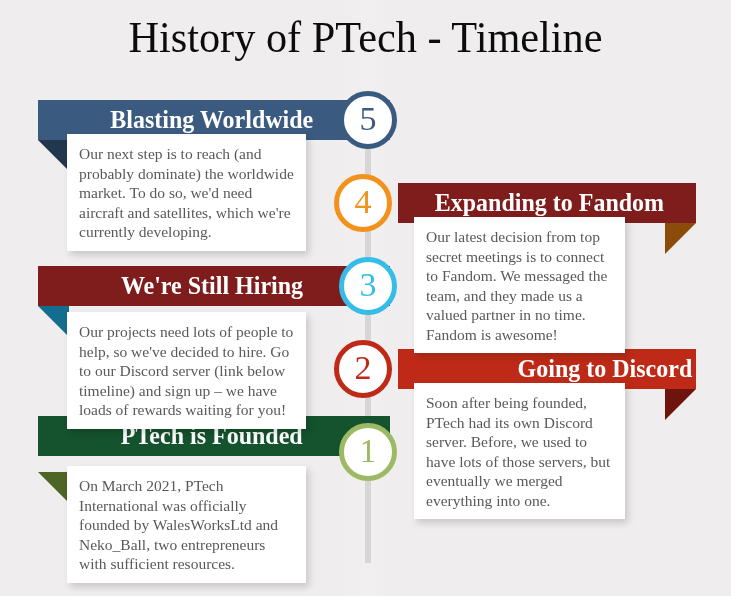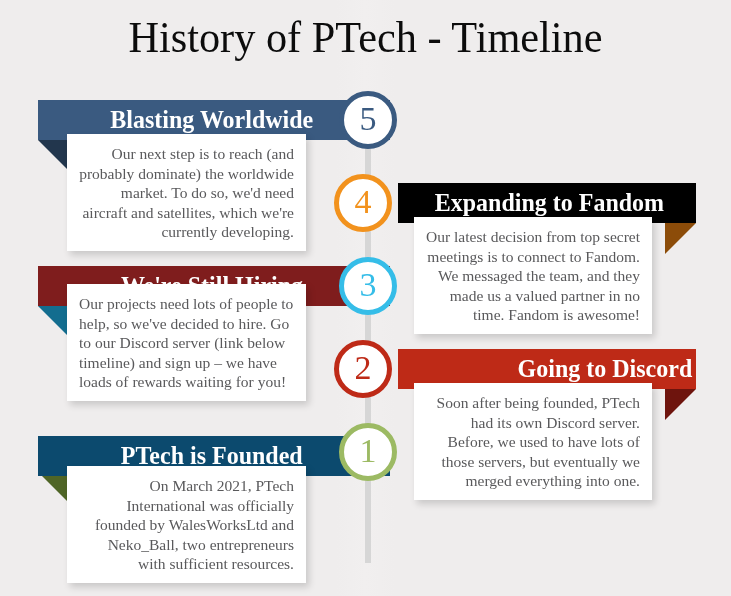--- a/index.html
+++ b/index.html
@@ -108,27 +108,27 @@
   
   .card{
     position:absolute;
     background:#ffffff;
     box-sizing:border-box;
     padding:10px 12px 9px 12px;
     box-shadow:3px 4px 7px rgba(0,0,0,0.16);
     z-index:4;
   }
   .side-left .card{left:67px;width:239px;}
-  .side-right .card{left:414px;width:238px;}
+  .side-right .card{left:414px;width:211px;}
   .card-text{
     font-family:"Liberation Serif",serif;
     font-size:15.5px;
     line-height:19.5px;
     color:#59595b;
-    text-align:right;
+    text-align:left;
   }
   .card-text.align-left{text-align:left;}
 </style>
 </head>
 <body>
 
 <div class="bg-band"></div>
 
 <div class="stage">
 
@@ -144,57 +144,57 @@
         </div>
         <div class="card" style="top: 134px;">
           <div class="card-text">Our next step is to reach (and probably dominate) the worldwide market. To do so, we'd need aircraft and satellites, which we're currently developing.</div>
         </div>
         <div class="circle" style="top: 91px; border-color: rgb(58, 90, 128);">
           <div class="circle-num" style="color: rgb(58, 90, 128);">5</div>
         </div>
       </div>
       <div class="entry side-right" style="top: 0px;">
         <div class="fold" style="top: 223px; border-top-color: rgb(140, 76, 9);"></div>
-        <div class="ribbon" style="top: 183px; background: #000000;">
+        <div class="ribbon" style="top: 183px; background: #7f1d1d;">
           <div class="ribbon-label">Expanding to Fandom</div>
         </div>
         <div class="card" style="top: 217px;">
           <div class="card-text">Our latest decision from top secret meetings is to connect to Fandom. We messaged the team, and they made us a valued partner in no time. Fandom is awesome!</div>
         </div>
         <div class="circle" style="top: 174px; border-color: rgb(242, 146, 29);">
           <div class="circle-num" style="color: rgb(242, 146, 29);">4</div>
         </div>
       </div>
       <div class="entry side-left" style="top: 0px;">
         <div class="fold" style="top: 306px; border-top-color: rgb(19, 109, 143);"></div>
         <div class="ribbon" style="top: 266px; background: #7f1d1d;">
           <div class="ribbon-label">We're Still Hiring</div>
         </div>
-        <div class="card" style="top: 284px;">
+        <div class="card" style="top: 312px;">
           <div class="card-text align-left">Our projects need lots of people to help, so we've decided to hire. Go to our Discord server (link below timeline) and sign up – we have loads of rewards waiting for you!</div>
         </div>
         <div class="circle" style="top: 257px; border-color: rgb(53, 189, 232);">
           <div class="circle-num" style="color: rgb(53, 189, 232);">3</div>
         </div>
       </div>
       <div class="entry side-right" style="top: 0px;">
         <div class="fold" style="top: 389px; border-top-color: rgb(110, 20, 13);"></div>
         <div class="ribbon" style="top: 349px; background: rgb(190, 42, 23); justify-content: flex-end;">
           <div class="ribbon-label">Going to Discord</div>
         </div>
         <div class="card" style="top: 383px;">
           <div class="card-text">Soon after being founded, PTech had its own Discord server. Before, we used to have lots of those servers, but eventually we merged everything into one.</div>
         </div>
         <div class="circle" style="top: 340px; border-color: rgb(190, 42, 23);">
           <div class="circle-num" style="color: rgb(190, 42, 23);">2</div>
         </div>
       </div>
       <div class="entry side-left" style="top: 0px;">
         <div class="fold" style="top: 472px; border-top-color: rgb(79, 101, 38);"></div>
-        <div class="ribbon" style="top: 416px; background: #0c4a6e; margin-top: 20px;">
+        <div class="ribbon" style="top: 416px; background: #14532d;">
           <div class="ribbon-label">PTech is Founded</div>
         </div>
         <div class="card" style="top: 466px;">
           <div class="card-text">On March 2021, PTech International was officially founded by WalesWorksLtd and Neko_Ball, two entrepreneurs with sufficient resources.</div>
         </div>
         <div class="circle" style="top: 423px; border-color: rgb(156, 186, 99);">
           <div class="circle-num" style="color: rgb(156, 186, 99);">1</div>
         </div>
       </div>
     </div>

